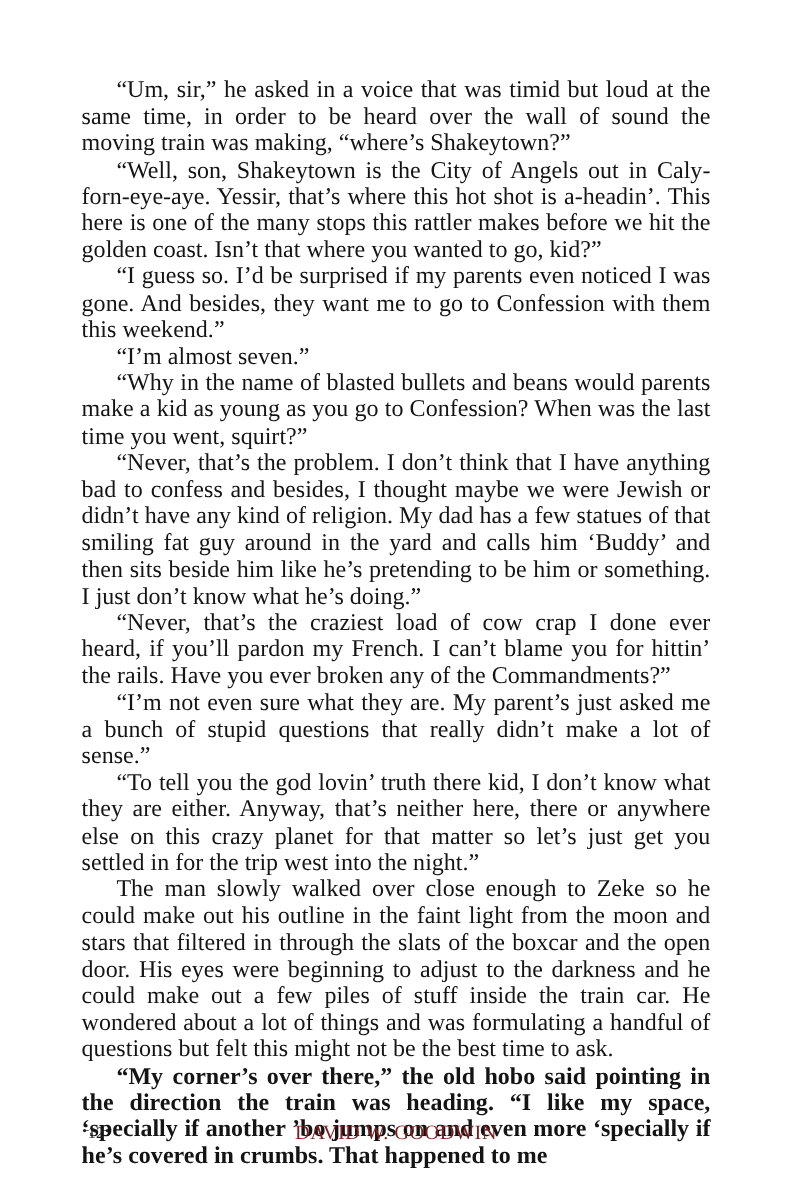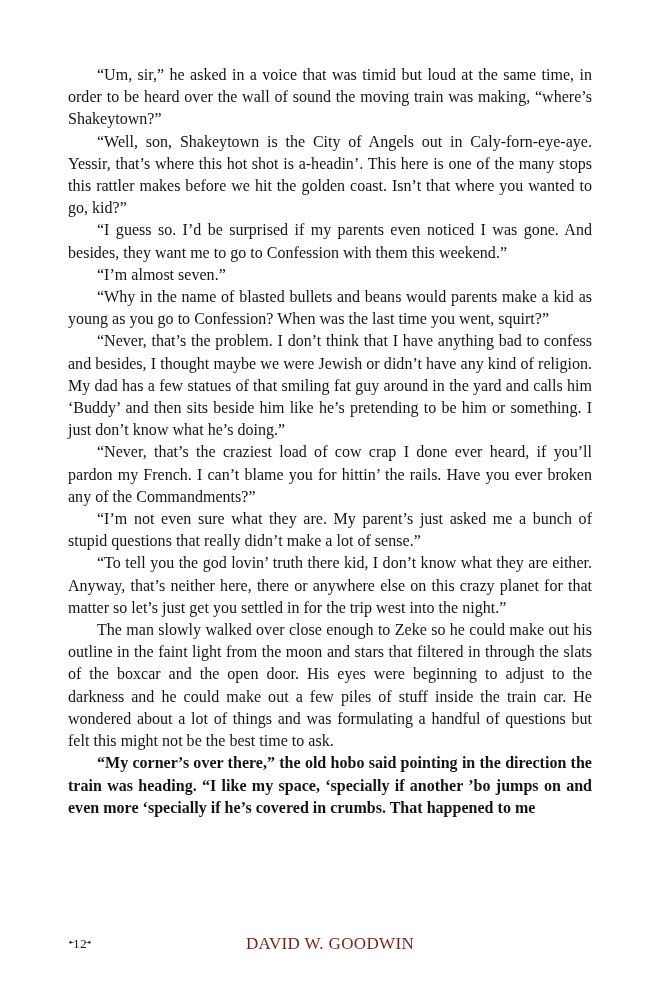--- a/index.html
+++ b/index.html
@@ -24,21 +24,21 @@
     left: 68px;
     top: 64px;
     width: 524px;
   }
 
   .para {
     margin: 0;
     text-indent: 29px;
     text-align: justify;
     text-justify: inter-word;
-    font-size: 16px;
+    font-size: 20px;
     line-height: 22.2px;
     hyphens: none;
     -webkit-hyphens: none;
     letter-spacing: 0.02px;
   }
 
   
   .para:last-child {
     margin-bottom: 16px;
     font-weight: bold;

